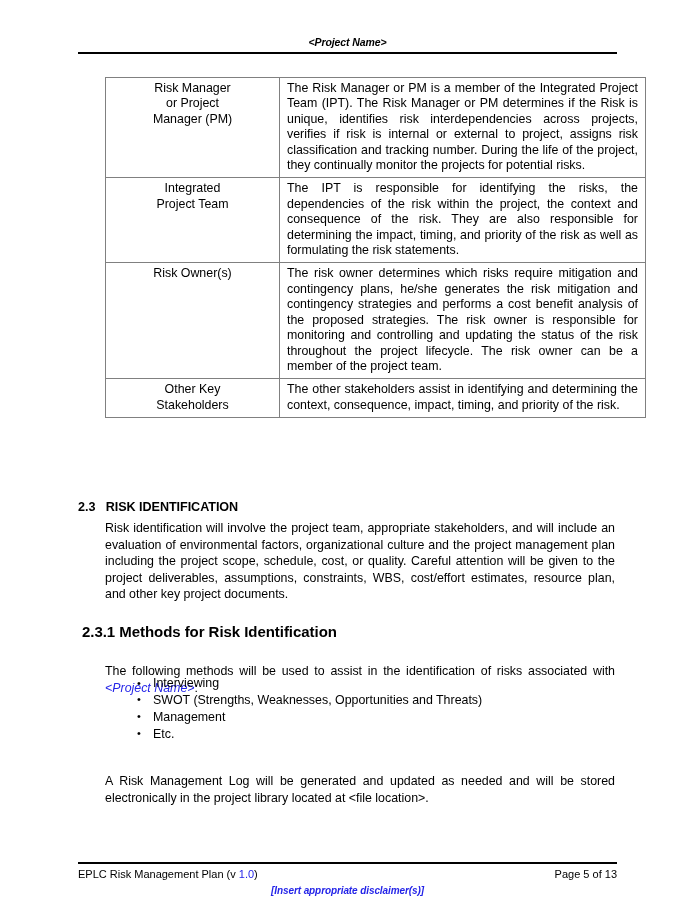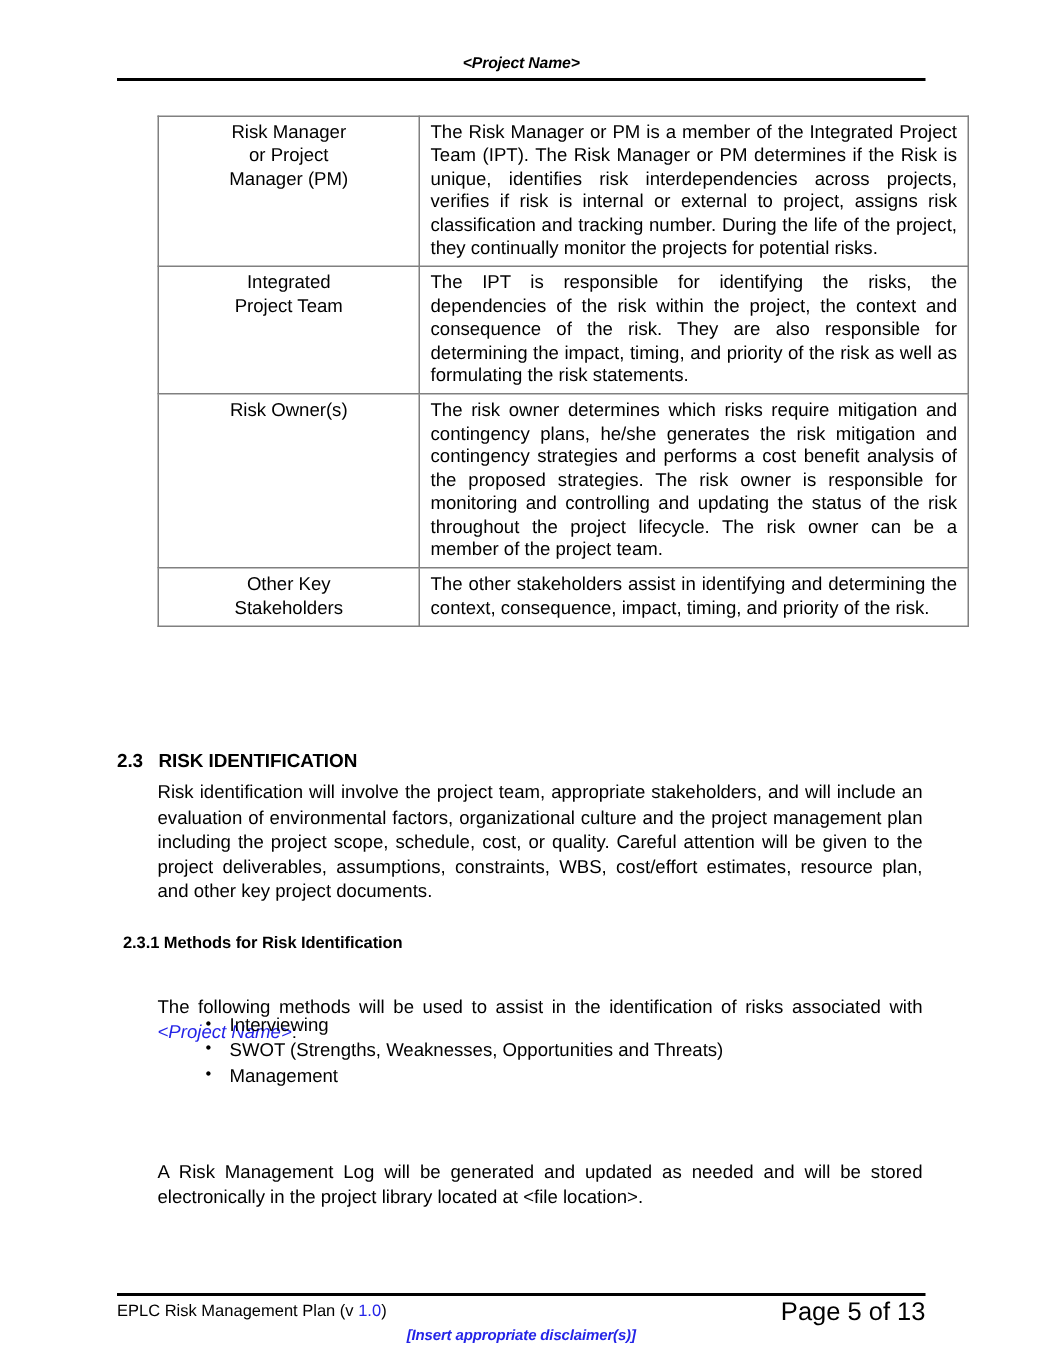--- a/index.html
+++ b/index.html
@@ -90,21 +90,21 @@
     left: 78px;
     font-size: 12.6px;
     font-weight: bold;
     white-space: pre;
     letter-spacing: -0.05px;
     text-align: center;
   }
   .sub-heading {
     position: absolute;
     left: 82px;
-    font-size: 11px;
+    font-size: 15px;
     font-weight: bold;
     white-space: pre;
     letter-spacing: -0.05px;
   }
   .body-para {
     position: absolute;
     left: 105px;
     width: 510px;
     font-size: 12.4px;
     line-height: 16.6px;
@@ -164,21 +164,21 @@
     left: 0;
     top: 0;
     font-size: 11px;
     line-height: 13px;
     white-space: pre;
   }
   .footer-right {
     position: absolute;
     right: 0;
     top: 0;
-    font-size: 17px;
+    font-size: 11px;
     line-height: 13px;
     white-space: pre;
   }
   .footer-disclaimer {
     margin-top: 3px;
     text-align: center;
     font-size: 10px;
     font-style: italic;
     font-weight: bold;
     color: #2424e8;
@@ -244,20 +244,21 @@
     <div class="body-para" style="top:443px;">Risk identification will involve the project team, appropriate stakeholders,  and will include an evaluation of environmental factors, organizational culture and the project management plan including the project scope, schedule, cost, or quality. Careful attention will be given to the project deliverables, assumptions, constraints, WBS, cost/effort estimates, resource plan, and other key project documents.</div>
 
     <div class="sub-heading" style="top:546px;">2.3.1 Methods for Risk Identification</div>
 
     <div class="body-para" style="top:586px;"><span>The following methods will be used to assist in the identification of risks associated with </span><span class="blue-italic">&lt;Project Name&gt;</span><span>:</span></div>
 
     <ul class="methods-list" style="top:598px;">
       <li>Interviewing</li>
       <li>SWOT (Strengths, Weaknesses, Opportunities and Threats)</li>
       <li>Management</li>
+      <li>Etc.</li>
     </ul>
 
     <div class="body-para" style="top:696px;">A Risk Management Log will be generated and updated as needed and will be stored electronically in the project library located at &lt;file location&gt;.</div>
 
   </div>
 
   <div class="doc-footer">
     <div class="footer-rule"></div>
     <div class="footer-row">
       <div class="footer-left"><span>EPLC Risk Management Plan (v </span><span class="blue">1.0</span><span>)</span></div>

